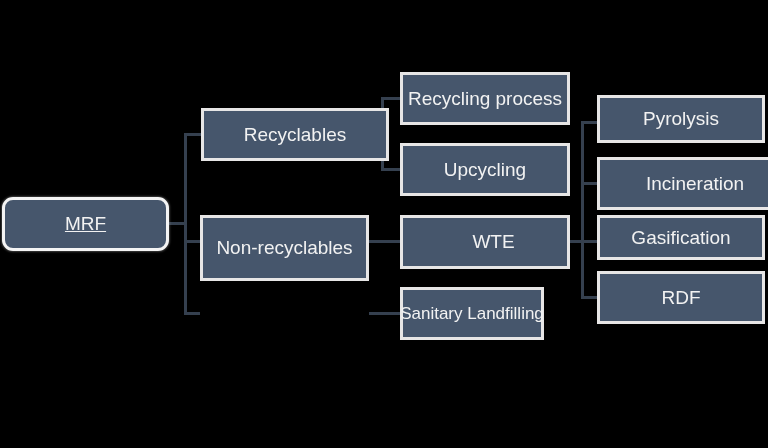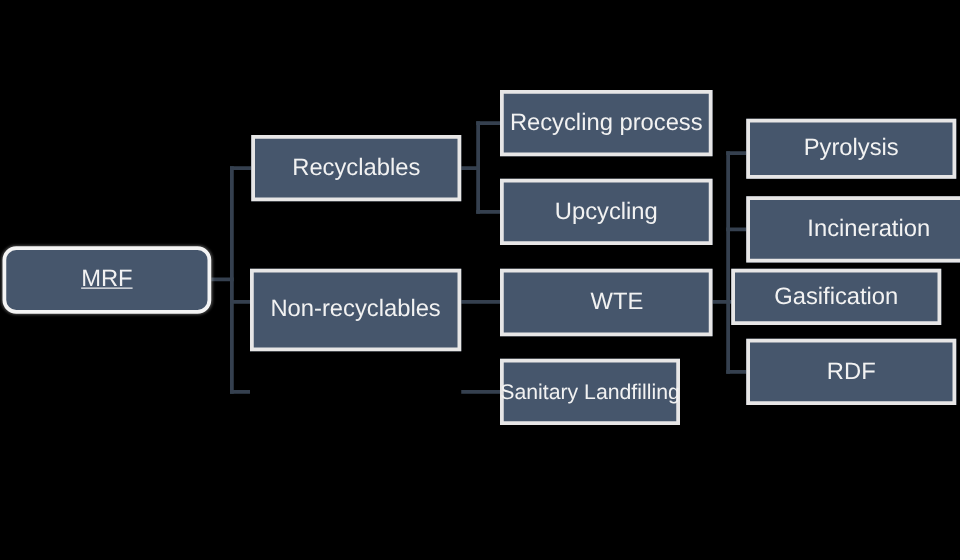--- a/index.html
+++ b/index.html
@@ -34,30 +34,30 @@
   .node.long { font-size: 17px; }
   .conn {
     position: absolute;
     background: #35404F;
   }
   .conn.h { height: 3px; }
   .conn.v { width: 3px; }
 
   
   .b-mrf        { left: 2px;   top: 197px; width: 167px; height: 54px; text-decoration: underline; }
-  .b-recy       { left: 201px; top: 108px; width: 168px; height: 53px; }
+  .b-recy       { left: 201px; top: 108px; width: 188px; height: 53px; }
   .b-nonrecy    { left: 200px; top: 215px; width: 169px; height: 66px; }
   .b-inert      { left: 200px; top: 287px; width: 169px; height: 53px; }
   .b-recyproc   { left: 400px; top: 72px;  width: 170px; height: 53px; }
   .b-upcyc      { left: 400px; top: 143px; width: 170px; height: 53px; }
   .b-wte        { left: 400px; top: 215px; width: 170px; height: 54px; padding-left: 17px; }
   .b-sanland    { left: 400px; top: 287px; width: 144px; height: 53px; }
   .b-pyro       { left: 597px; top: 95px;  width: 168px; height: 48px; }
   .b-incin      { left: 597px; top: 157px; width: 196px; height: 53px; }
-  .b-gasif      { left: 585px; top: 215px; width: 168px; height: 45px; }
+  .b-gasif      { left: 597px; top: 215px; width: 168px; height: 45px; }
   .b-rdf        { left: 597px; top: 271px; width: 168px; height: 53px; }
 
   
   .l-mrf-trunk      { left: 169px; top: 222px; width: 18px;  }
   .l-trunk1         { left: 184px; top: 133px; height: 182px; }
   .l-t1-recy        { left: 184px; top: 133px; width: 17px;  }
   .l-t1-nonrecy     { left: 184px; top: 240px; width: 16px;  }
   .l-t1-inert       { left: 184px; top: 312px; width: 16px;  }
   .l-recy-trunk     { left: 369px; top: 133px; width: 15px;  }
   .l-trunk2         { left: 381px; top: 97px;  height: 74px; }

